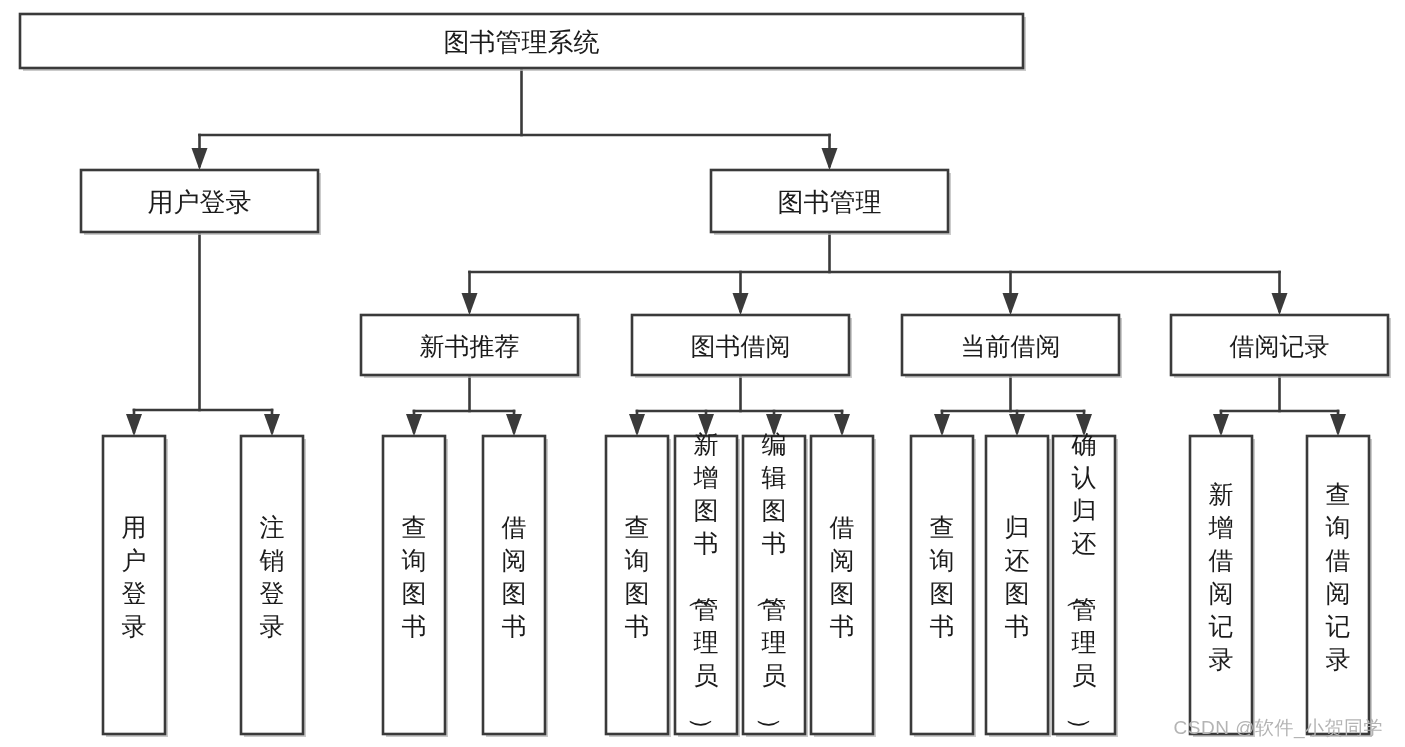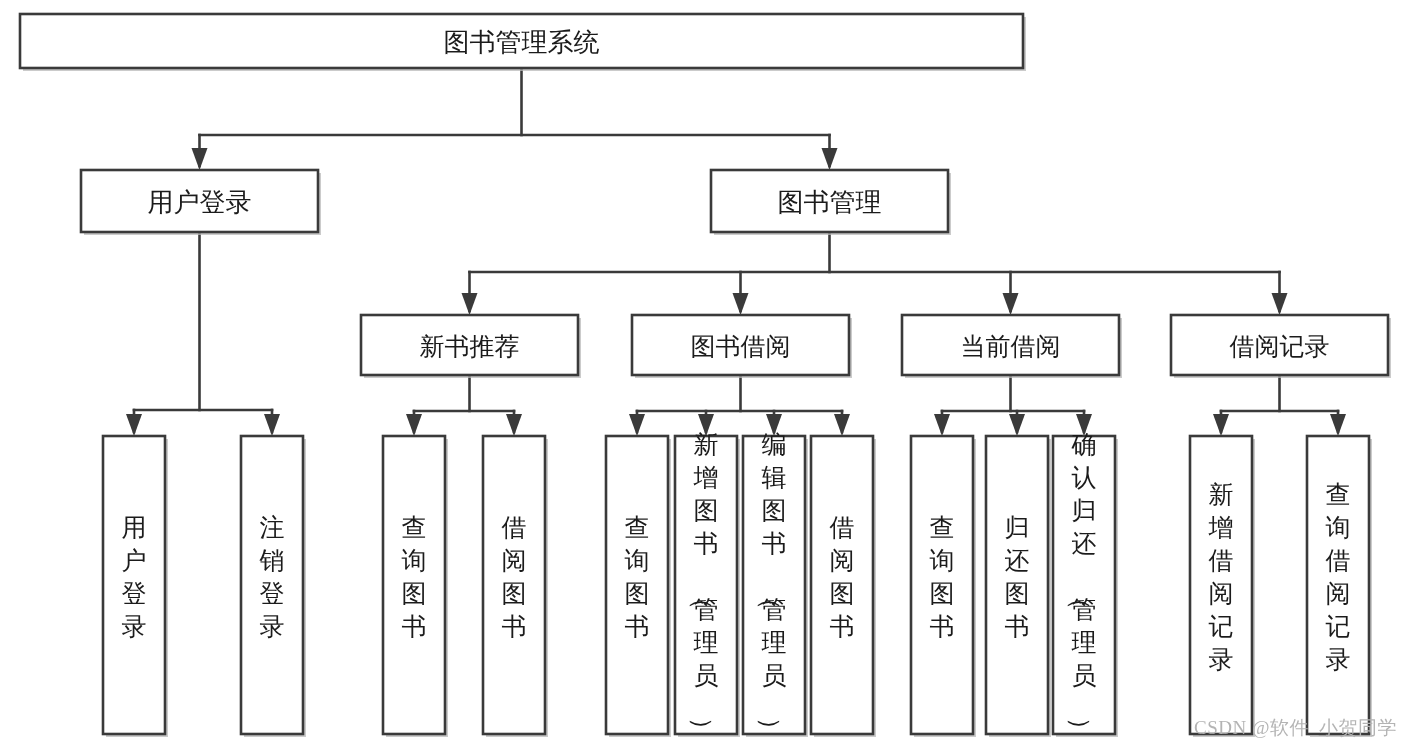--- a/index.html
+++ b/index.html
@@ -19,22 +19,22 @@
     font-family:"Liberation Sans","DejaVu Sans",sans-serif;
     fill:#1b1b1b;font-size:25px;text-anchor:middle;
     dominant-baseline:central;
   }
   .node-label-lg{font-size:26px;}
   .vert-label{
     font-family:"Liberation Sans","DejaVu Sans",sans-serif;
     fill:#1b1b1b;font-size:25px;text-anchor:middle;
   }
   .watermark{
-    position:absolute;right:8px;bottom:6px;
-    font-family:Liberation Serif, serif;
+    position:absolute;right:22px;bottom:6px;
+    font-family:Liberation Sans, sans-serif;
     font-size:19px;color:#b4b4b4;white-space:nowrap;
     letter-spacing:.5px;pointer-events:none;
   }
 </style>
 </head>
 <body>
 
 <div id="diagram-root">
   <svg id="tree-svg" width="1405" height="747" viewBox="0 0 1405 747" xmlns="http://www.w3.org/2000/svg">
       <path d="M 521.5 68 L 521.5 135" class="conn"></path>

